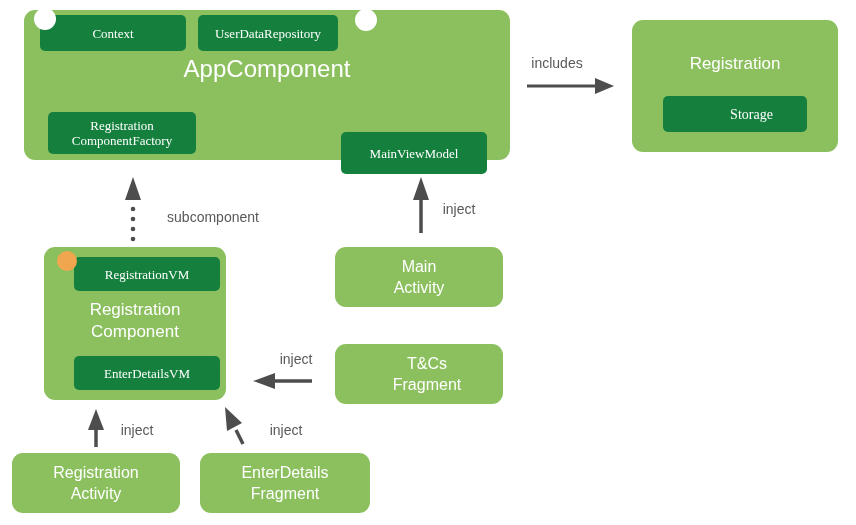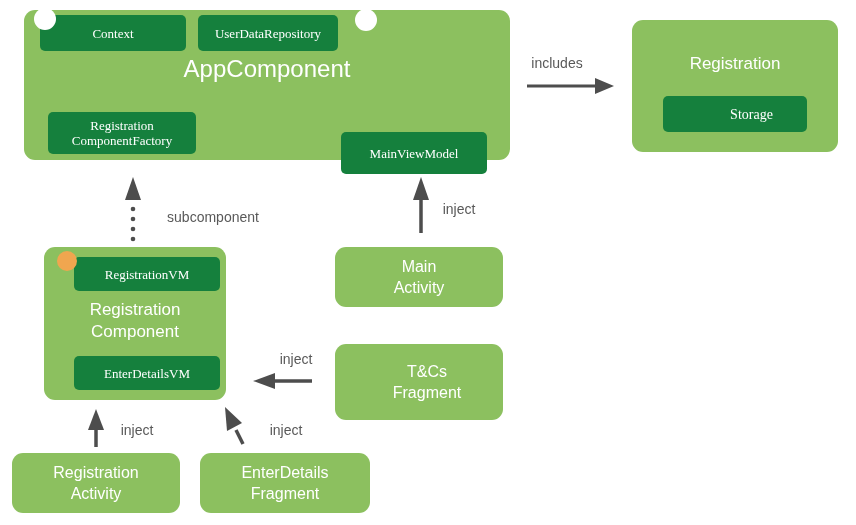--- a/index.html
+++ b/index.html
@@ -142,21 +142,21 @@
     <div class="box-title" style="top:52px; font-size:17px; line-height:22px;">Registration
 Component</div>
     <div class="chip" style="left:30px; top:109px; width:146px; height:34px;">EnterDetailsVM</div>
   </div>
 
   <div class="scope-dot orange" style="left:57px; top:251px;"></div>
 
   <div class="green-box leaf-box" style="left:335px; top:247px; width:168px; height:60px;">Main
 Activity</div>
 
-  <div class="green-box leaf-box" style="left:335px; top:344px; width:168px; height:76px;padding-left:16px;">T&amp;Cs
+  <div class="green-box leaf-box" style="left:335px; top:344px; width:168px; height:60px;padding-left:16px;">T&amp;Cs
 Fragment</div>
 
   <div class="green-box leaf-box" style="left:12px; top:453px; width:168px; height:60px;">Registration
 Activity</div>
 
   <div class="green-box leaf-box" style="left:200px; top:453px; width:170px; height:60px;">EnterDetails
 Fragment</div>
 
   <div class="arrow-label" style="left:512px; top:55px;">includes</div>
   <div class="arrow-label" style="left:163px; top:209px; width:100px;">subcomponent</div>

